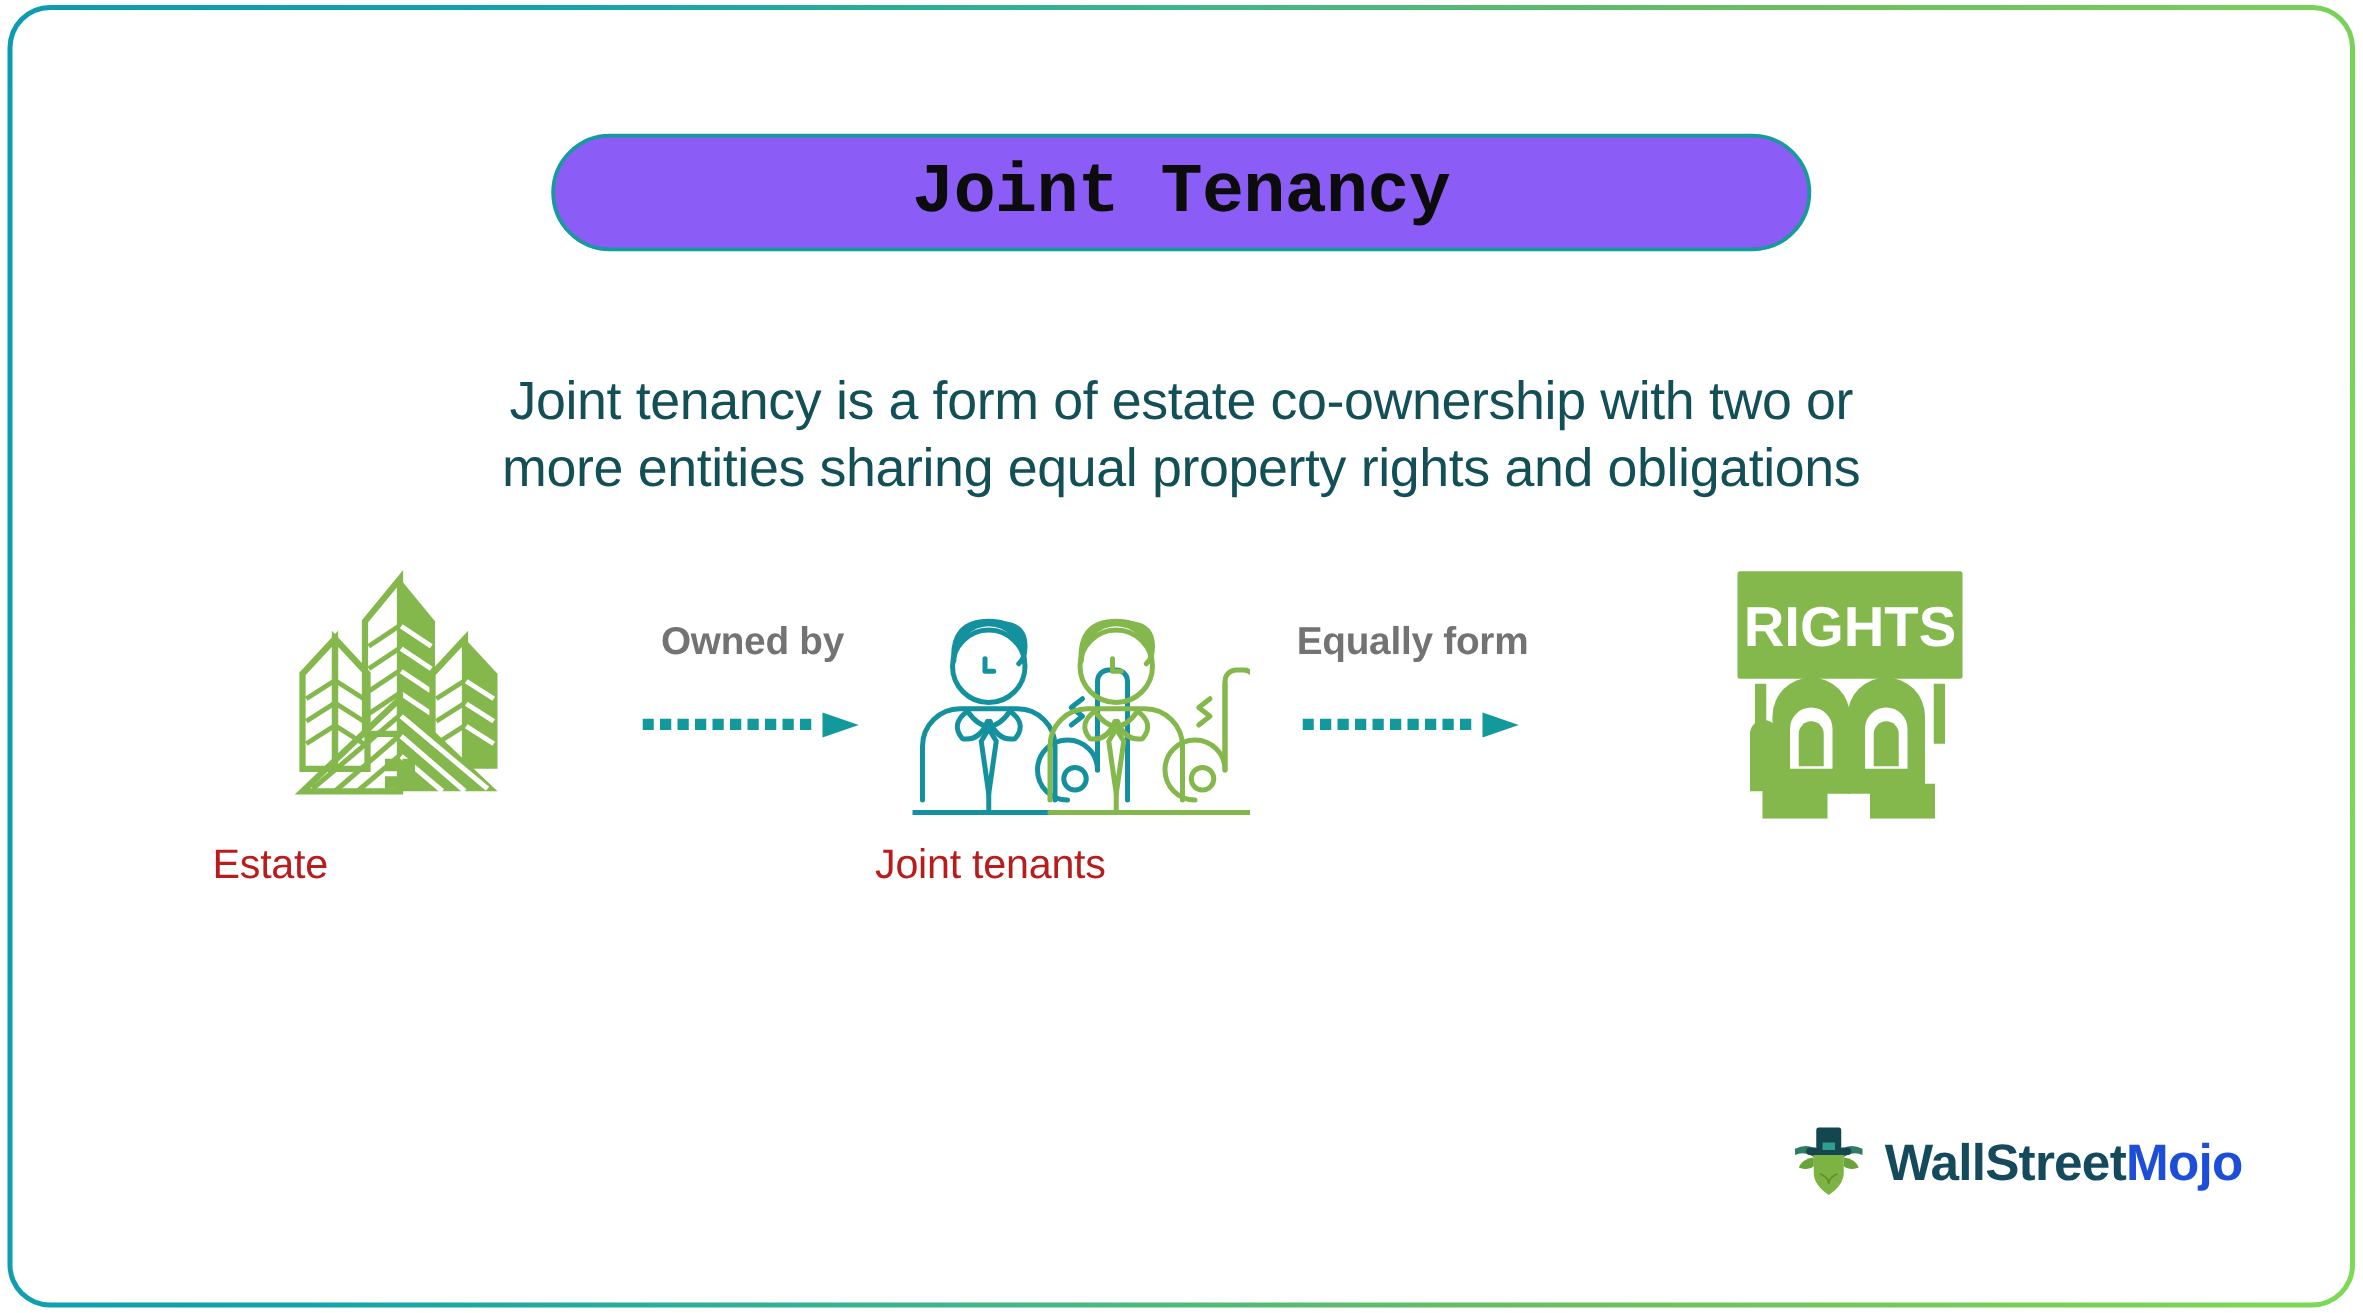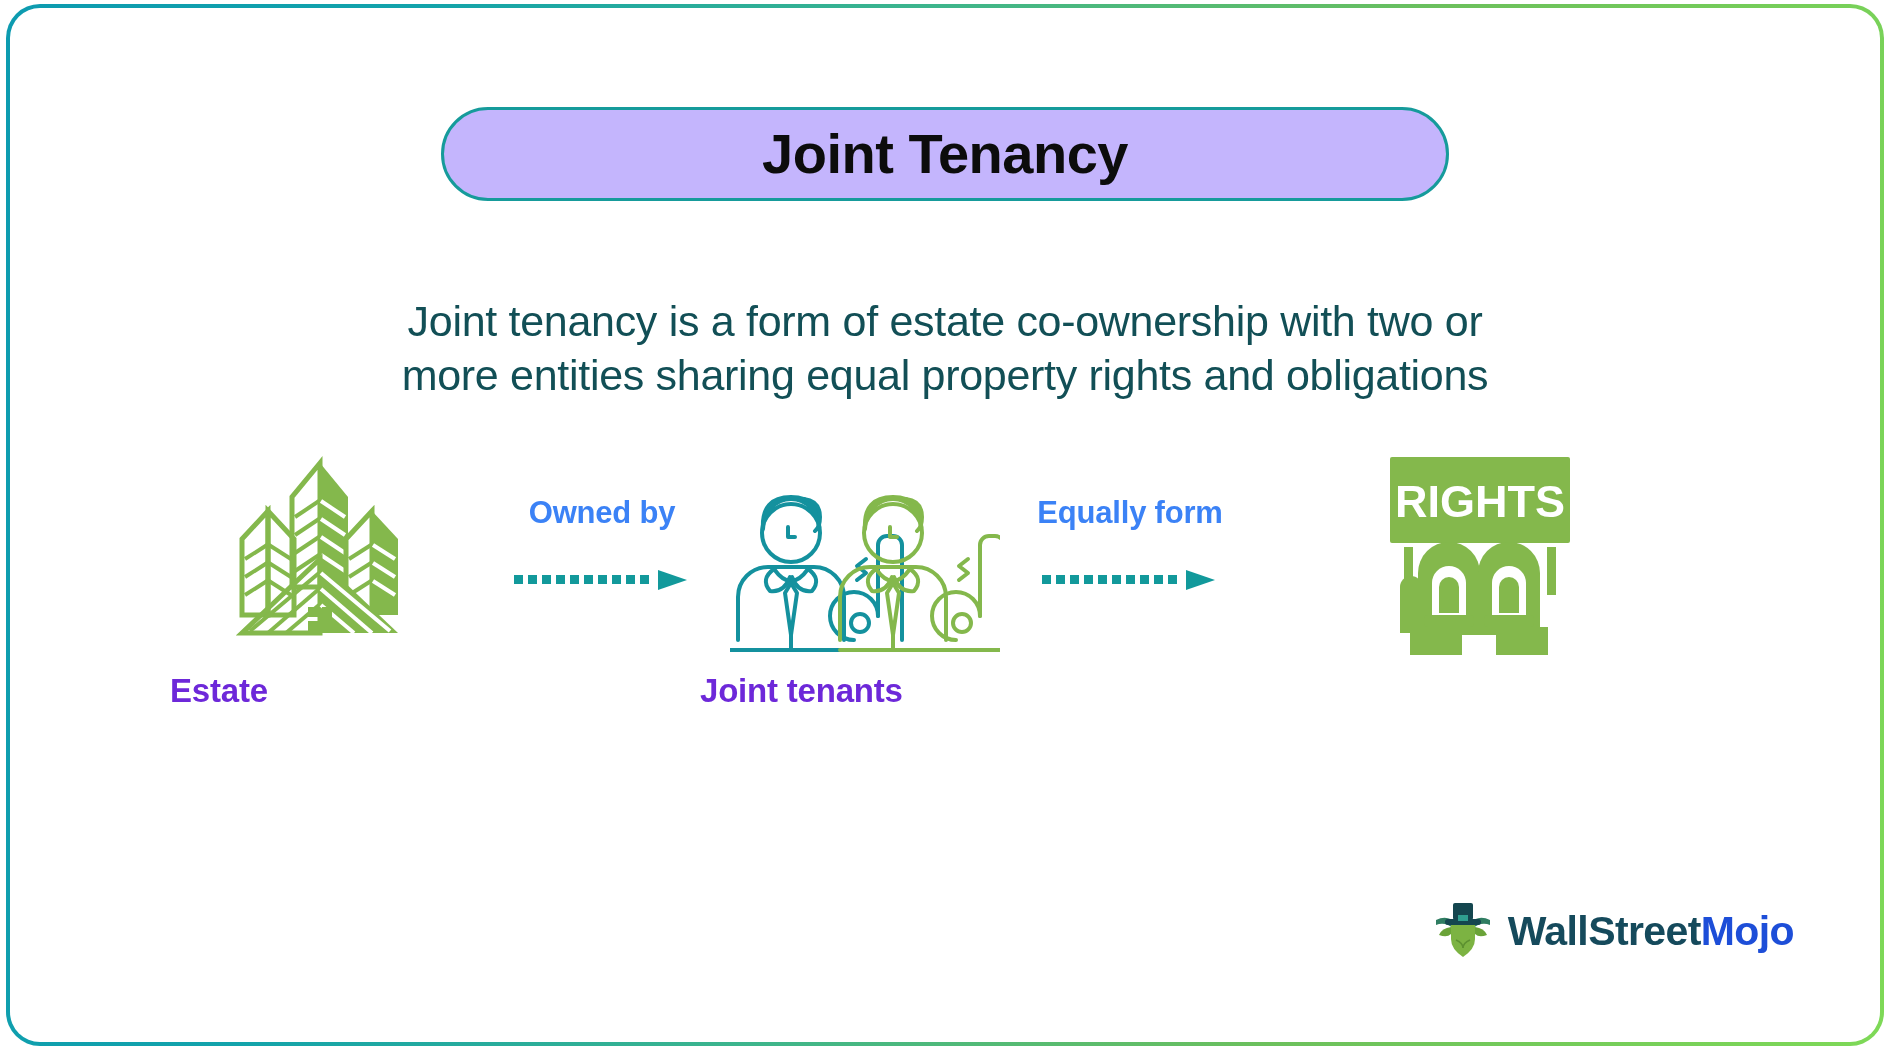--- a/index.html
+++ b/index.html
@@ -49,24 +49,25 @@
   
   .title-pill {
     position: absolute;
     left: 50%;
     transform: translateX(-50%);
     top: 107px;
     width: 1002px;
     height: 88px;
     border: 3px solid #169b9b;
     border-radius: 48px;
-    background: #c4b5fd;
+    background: #8b5cf6;
     display: flex;
     align-items: center;
     justify-content: center;
+    font-family: Liberation Mono, monospace;
   }
   .title-text {
     font-size: 56px;
     font-weight: bold;
     color: #0c0c0c;
     letter-spacing: -0.5px;
     line-height: 1;
   }
 
   
@@ -98,42 +99,42 @@
     text-align: left;
   }
   .node-icon {
     height: 200px;
     display: flex;
     align-items: flex-end;
     justify-content: center;
   }
   .node-label {
     margin-top: 16px;
-    color: #6d28d9;
+    color: #b91c1c;
     font-size: 33px;
-    font-weight: bold;
+    font-weight: normal;
     line-height: 1.2;
     letter-spacing: -0.2px;
   }
 
   #node-estate      { left: 0px;    top: 0px;  width: 300px; }
   #node-tenants     { left: 530px;  top: 0px;  width: 330px; }
   #node-rights      { left: 1120px; top: 0px;  width: 380px; }
 
   
   .connector {
     position: absolute;
     text-align: center;
     width: 230px;
   }
   #connector-1 { left: 317px; top: 40px; }
   #connector-2 { left: 845px; top: 40px; }
 
   .connector-label {
-    color: #3b82f6;
+    color: #737373;
     font-size: 31px;
     font-weight: bold;
     letter-spacing: -0.2px;
     white-space: nowrap;
   }
   .connector-arrow {
     margin-top: 38px;
     display: flex;
     align-items: center;
     justify-content: center;

